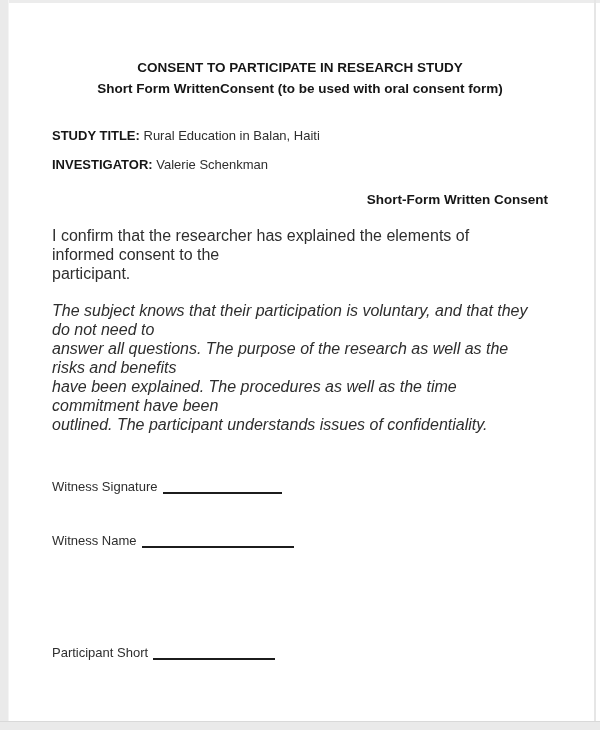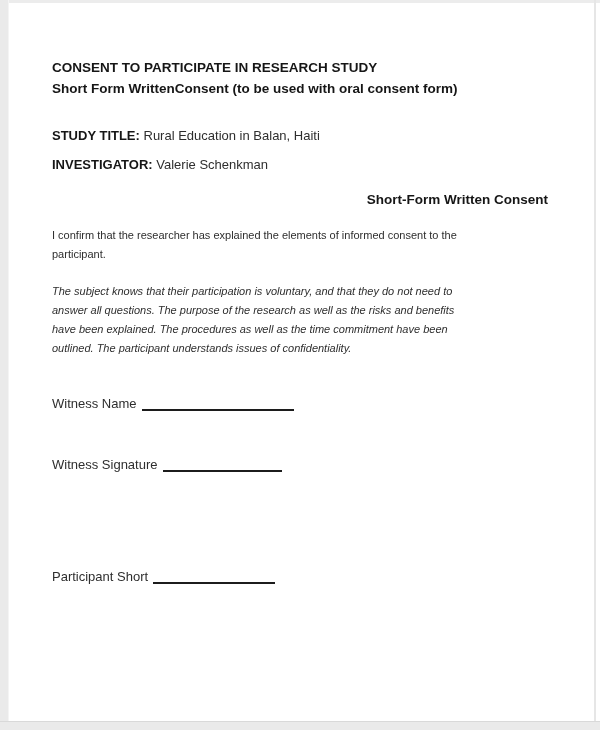--- a/index.html
+++ b/index.html
@@ -14,20 +14,21 @@
   }
   
   .edge-left   { position: absolute; left: 0; top: 0; bottom: 0; width: 8px; background: #eaeaea; border-right: 1px solid #f4f4f4; }
   .edge-top    { position: absolute; left: 0; right: 0; top: 0; height: 3px; background: #ececec; }
   .edge-right  { position: absolute; top: 0; bottom: 0; right: 4px; width: 2px; background: #e6e6e6; }
   .edge-bottom { position: absolute; left: 0; right: 0; bottom: 0; height: 8px; background: #eaeaea; border-top: 1px solid #d9d9d9; }
 
   .content { position: absolute; left: 52px; top: 0; width: 496px; }
 
   .doc-title, .doc-subtitle {
+    text-align: center;
     font-weight: bold;
     font-size: 13.5px;
     line-height: 21px;
     color: #161616;
   }
   .doc-title { margin-top: 57px; }
 
   .field-row { font-size: 13px; line-height: 19px; }
   .field-row .field-label { font-weight: bold; color: #161616; }
   .field-row-study { margin-top: 27px; }
@@ -36,21 +37,21 @@
   .section-heading {
     margin-top: 16px;
     text-align: right;
     font-weight: bold;
     font-size: 13.5px;
     line-height: 19px;
     color: #161616;
   }
 
   .para {
-    font-size: 11px;
+    font-size: 16px;
     line-height: 19px;
     white-space: pre-line;
     width: 480px;
     color: #2e2e2e;
   }
   .para-1 { margin-top: 17px; }
   .para-2 { margin-top: 18px; font-style: italic; }
 
   .sig-row { font-size: 13px; line-height: 16px; white-space: nowrap; }
   .sig-line {
@@ -99,26 +100,26 @@
     <div class="section-heading">Short-Form Written Consent</div>
 
     <div class="para para-1">I confirm that the researcher has explained the elements of informed consent to the
 participant.</div>
 
     <div class="para para-2">The subject knows that their participation is voluntary, and that they do not need to
 answer all questions. The purpose of the research as well as the risks and benefits
 have been explained. The procedures as well as the time commitment have been
 outlined. The participant understands issues of confidentiality.</div>
 
+    <div class="sig-row sig-row-witness-signature">
+      <span>Witness Signature</span><span class="sig-line"></span>
+    </div>
+
     <div class="sig-row sig-row-witness-name">
       <span>Witness Name</span><span class="sig-line"></span>
-    </div>
-
-    <div class="sig-row sig-row-witness-signature">
-      <span>Witness Signature</span><span class="sig-line"></span>
     </div>
 
     <div class="sig-row sig-row-participant-name">
       <span>Participant Short</span><span class="sig-line"></span>
     </div>
 
 
   </div>
 </div>
 

